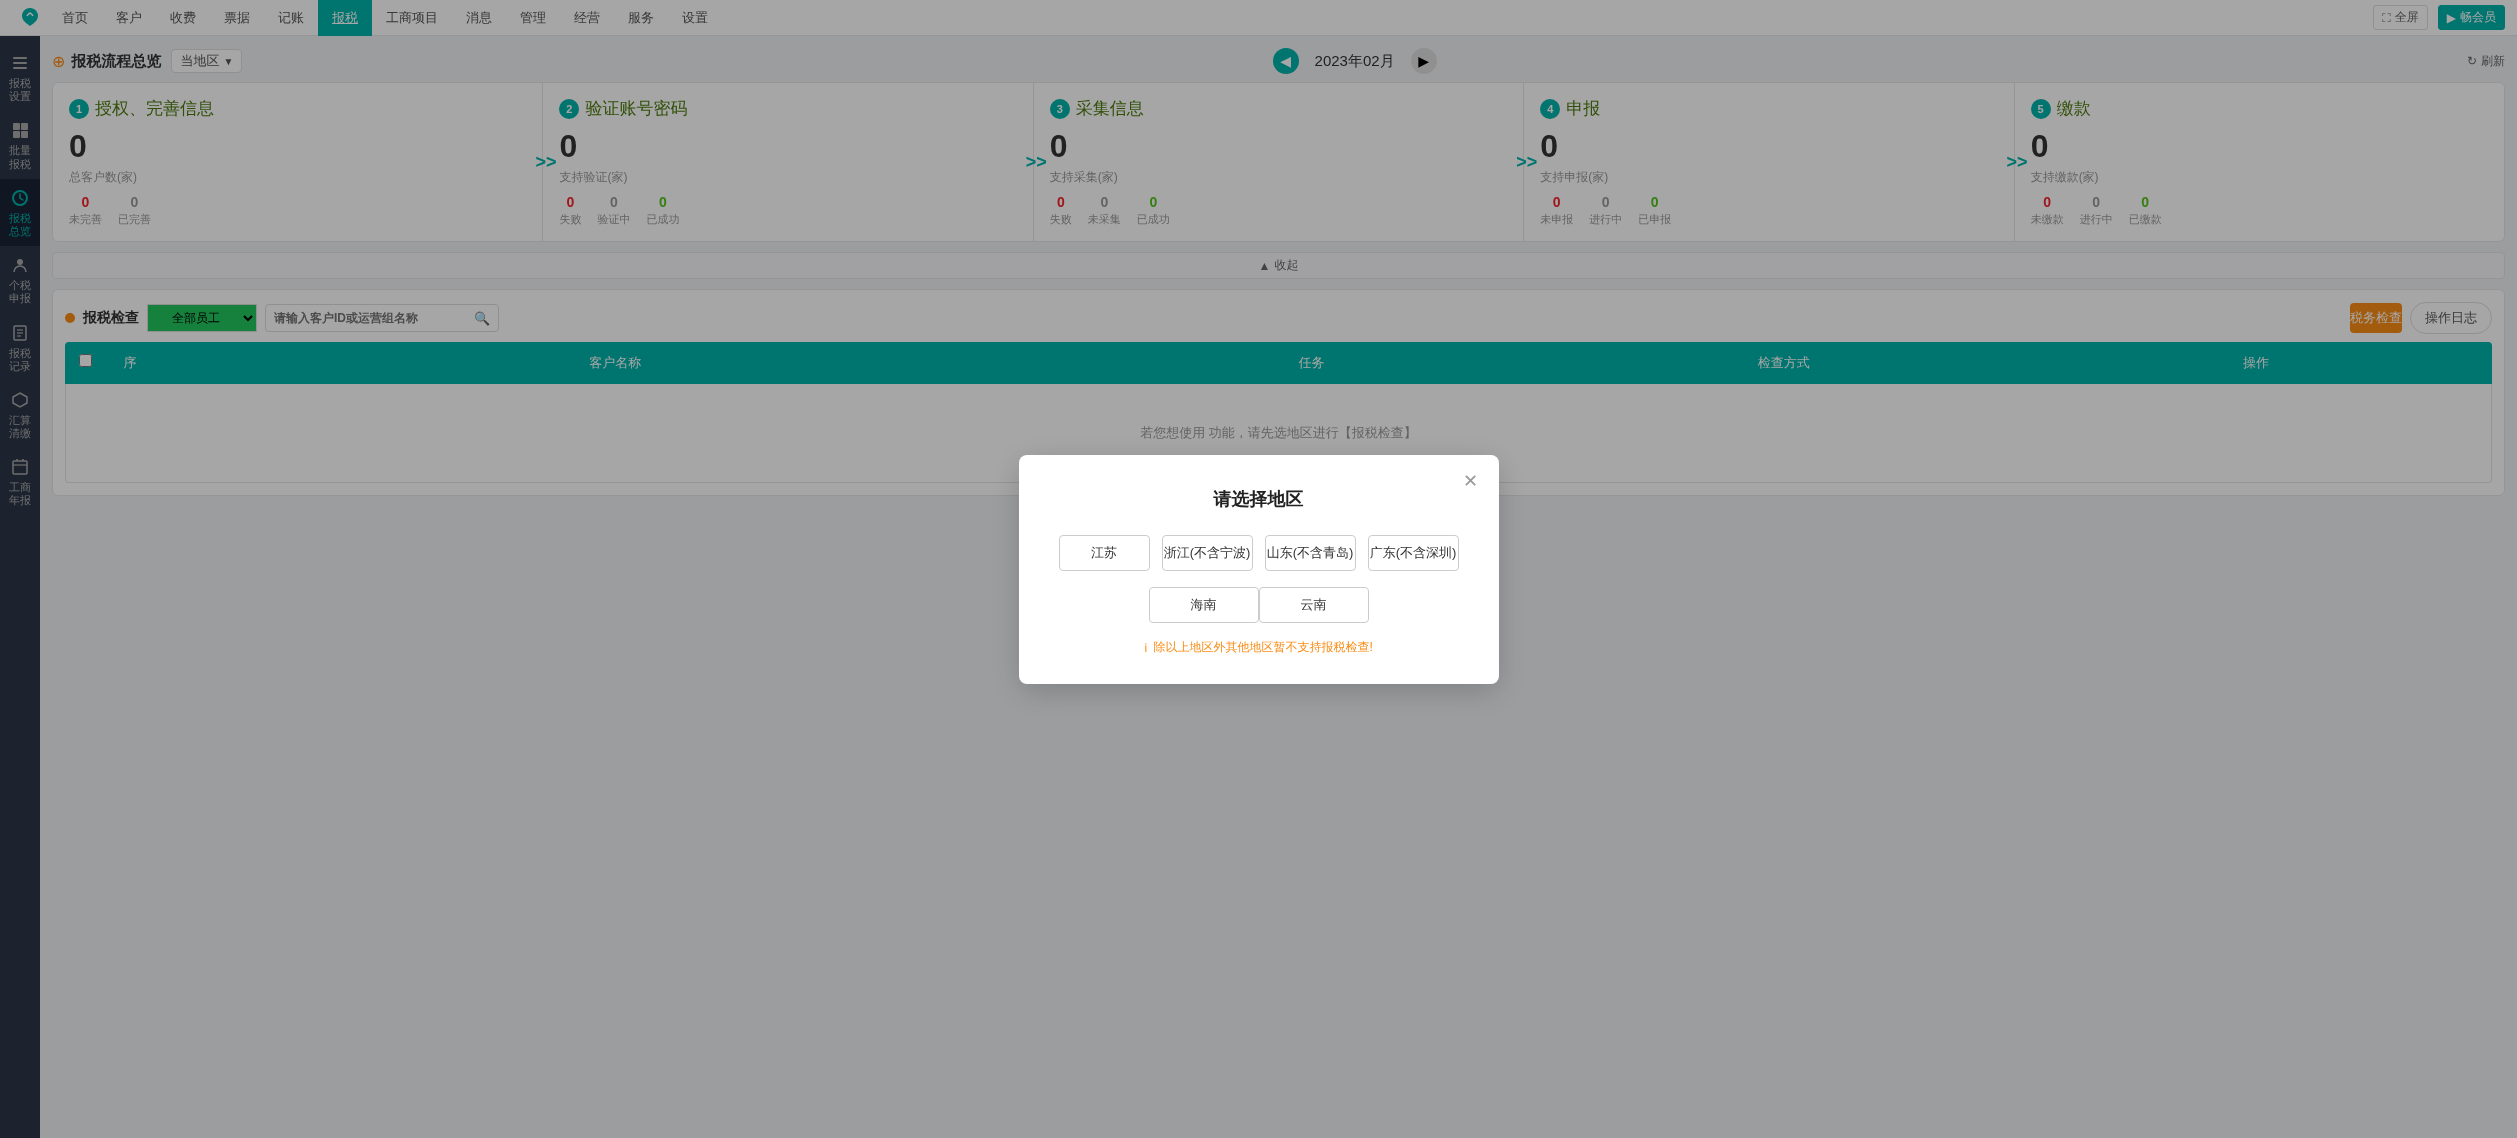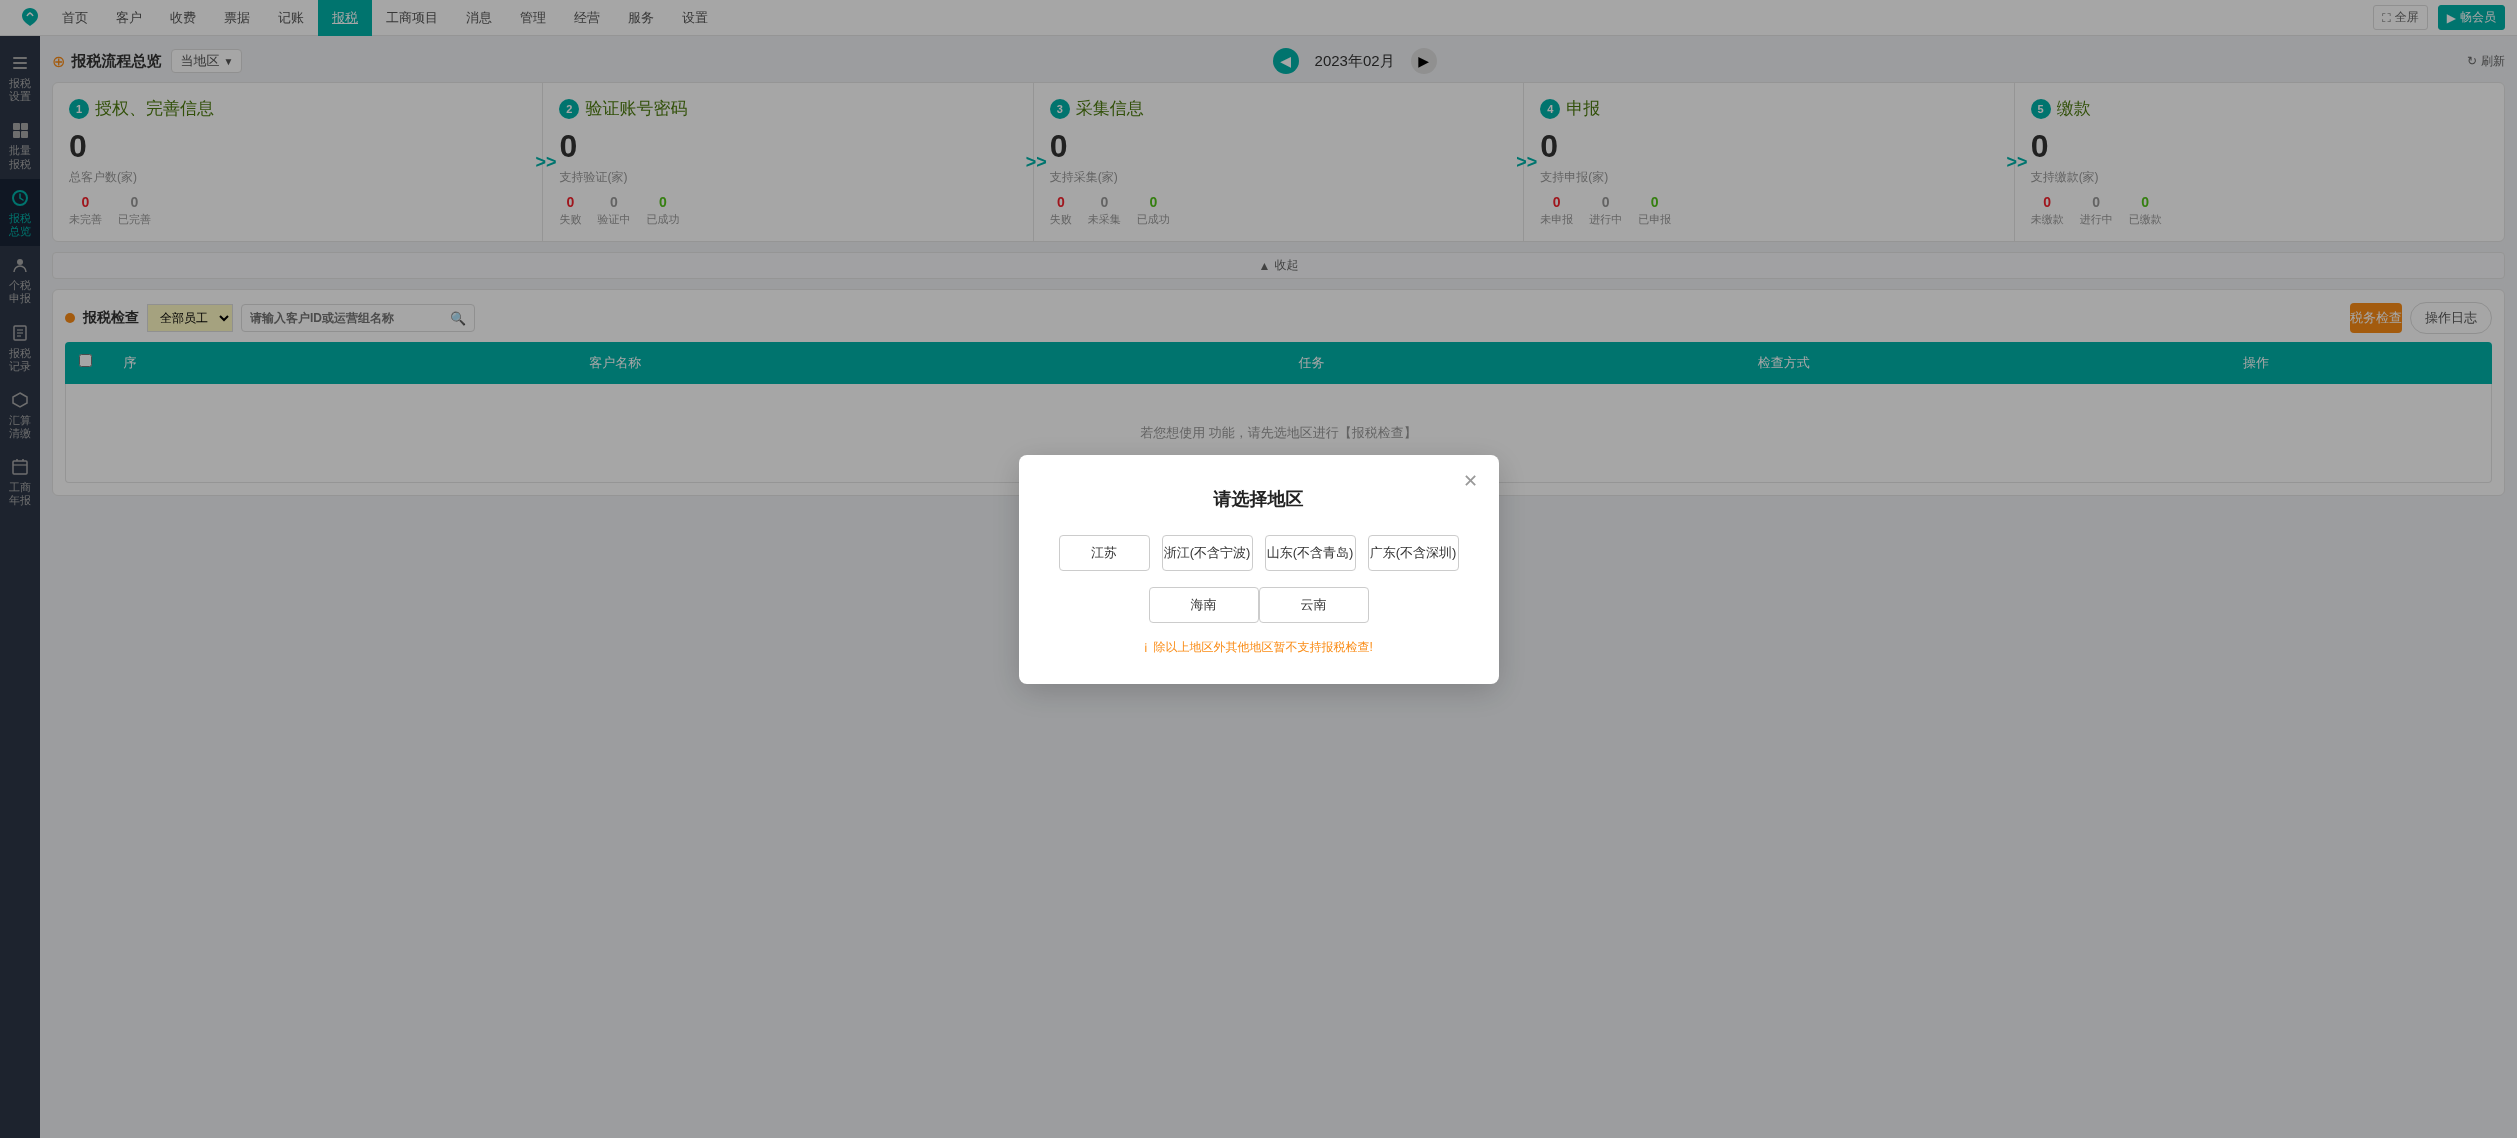--- a/index.html
+++ b/index.html
@@ -90,22 +90,22 @@
     }
 
     
     .tax-check-header {
       display: flex; align-items: center; gap: 8px; margin-bottom: 8px;
     }
     .orange-dot { width: 10px; height: 10px; border-radius: 50%; background: #fa8c16; display: inline-block; }
     .check-title { font-size: 14px; font-weight: bold; }
     .filter-row { display: flex; align-items: center; gap: 8px; }
     .filter-select {
-      height: 28px; border: 1px solid #ddd; border-radius: 0; padding: 0 8px;
-      font-size: 12px; background: #fef9c3; cursor: pointer;
+      height: 28px; border: 1px solid #ddd; border-radius: 0; padding: 0 20px;
+      font-size: 12px; background: #22c55e; cursor: pointer;
     }
     .search-input-wrap { display: flex; align-items: center; border: 1px solid #ddd; border-radius: 4px; background: #fff; height: 28px; }
     .search-input-wrap input { border: none; outline: none; font-size: 12px; padding: 0 8px; background: transparent; font-weight: bold; }
     .search-btn { padding: 0 8px; cursor: pointer; color: #999; }
     .check-btn {
       background: #fa8c16; color: #fff; border: none; border-radius: 4px;
       padding: 6px 0; font-size: 13px; cursor: pointer; margin-left: auto;
     }
     .op-log-btn {
       background: #fff; color: #555; border: 1px solid #ddd; border-radius: 16px;

